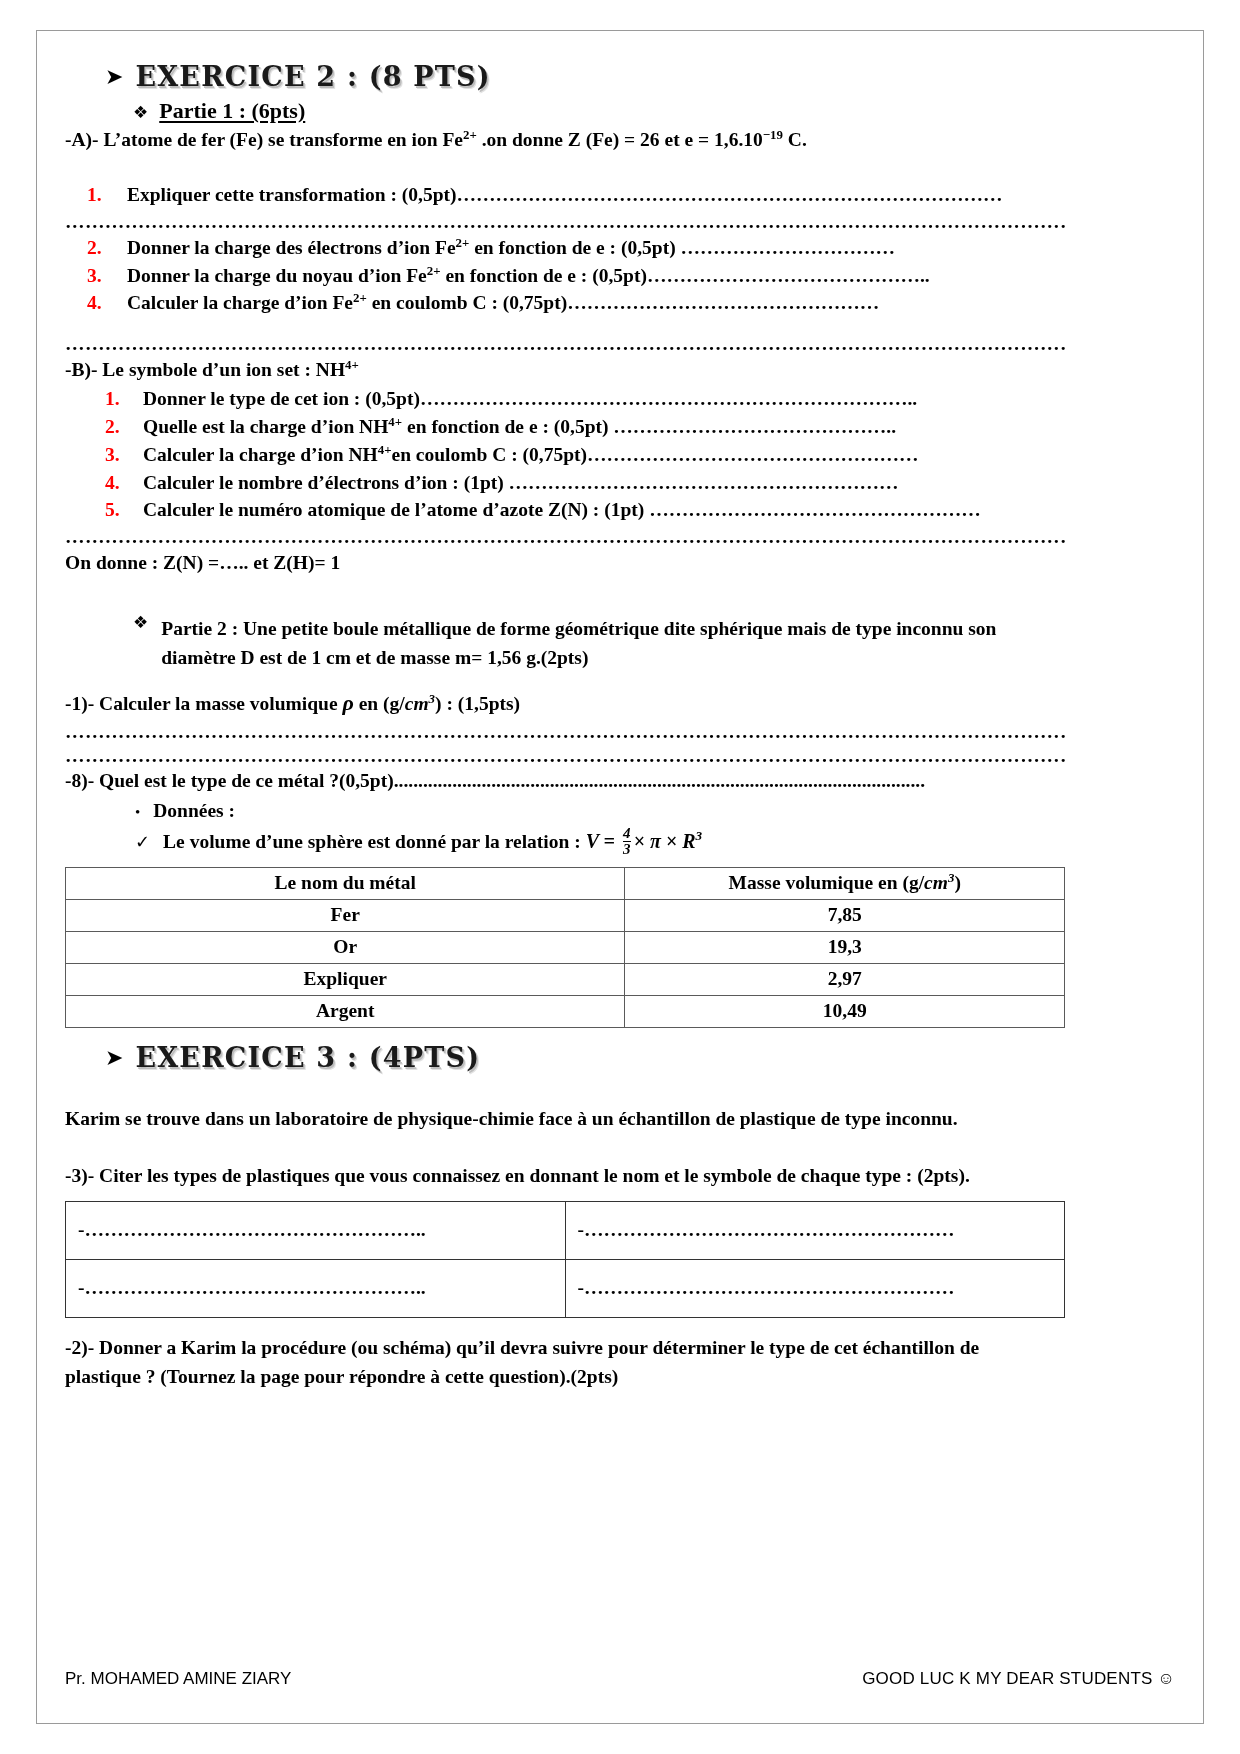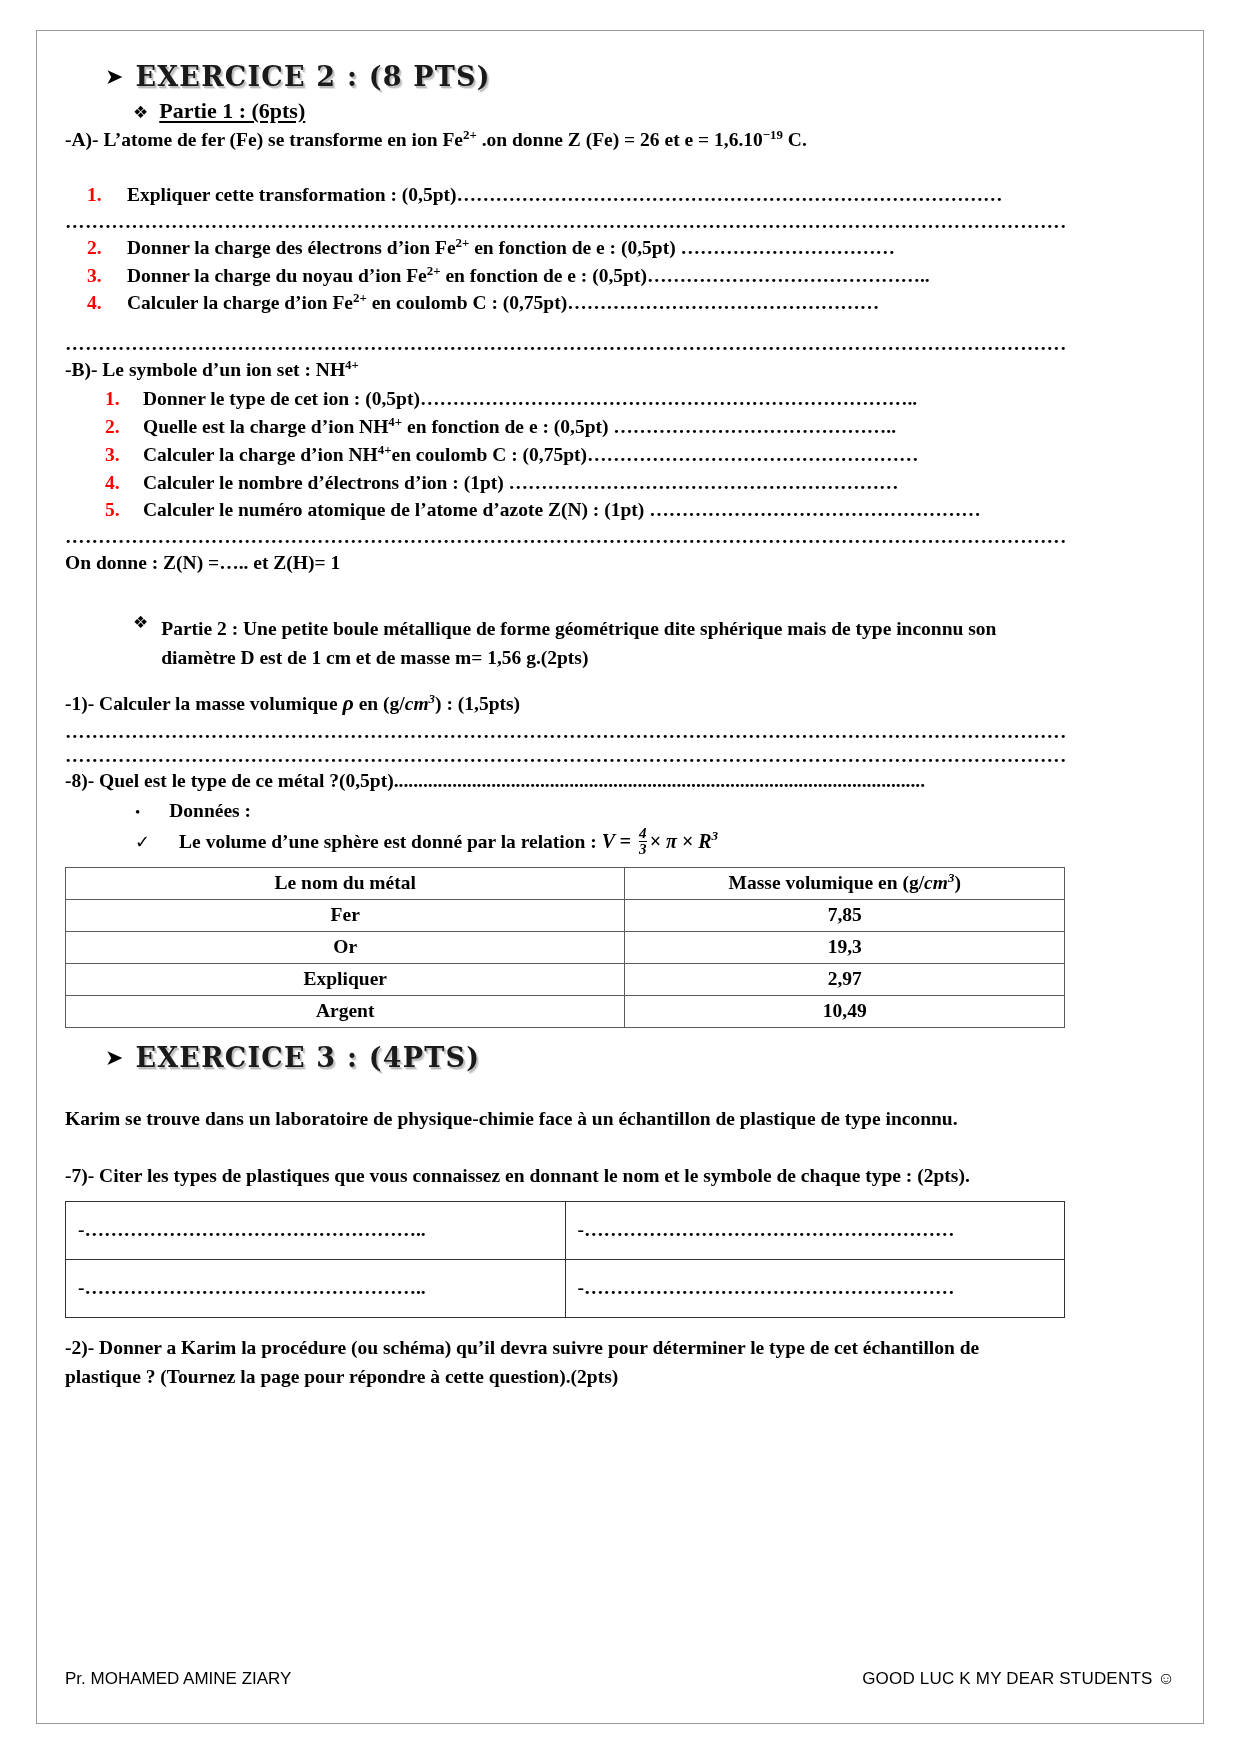--- a/index.html
+++ b/index.html
@@ -138,21 +138,20 @@
     align-items: baseline;
     gap: 13px;
     margin-left: 70px;
     margin-top: 5px;
   }
   .bullet-row .dot { font-size: 15px; line-height: 1; }
   .bullet-row .check { font-size: 18px; line-height: 1; }
   .bullet-row .btxt {
     font-size: 19.5px;
     font-weight: 700;
-    margin-left: 16px;
   }
   .underlined { text-underline-offset: 3px; }
 
   .partie2-block {
     display: flex;
     gap: 13px;
     margin-left: 68px;
     margin-top: 4px;
   }
   .partie2-block .body {
@@ -354,21 +353,21 @@
       <span class="arrow-bullet">➤</span>
       <span class="ex-title">EXERCICE 3 : (4PTS)</span>
     </div>
 
     <div class="spacer-md"></div>
 
     <div class="line" style="width:990px; line-height:1.5;">Karim se trouve dans un laboratoire de physique-chimie face à un échantillon de plastique de type inconnu.</div>
 
     <div class="spacer-md"></div>
 
-    <div class="line" style="width:990px; line-height:1.5;">-7)- Citer les types de plastiques que vous connaissez en donnant le nom et le symbole de chaque type : (2pts).</div>
+    <div class="line" style="width:990px; line-height:1.5;">-3)- Citer les types de plastiques que vous connaissez en donnant le nom et le symbole de chaque type : (2pts).</div>
 
     <table class="answers">
       <tbody>
         <tr>
           <td>-……………………………………………..</td>
           <td>-…………………………………………………</td>
         </tr>
         <tr>
           <td>-……………………………………………..</td>
           <td>-…………………………………………………</td>

